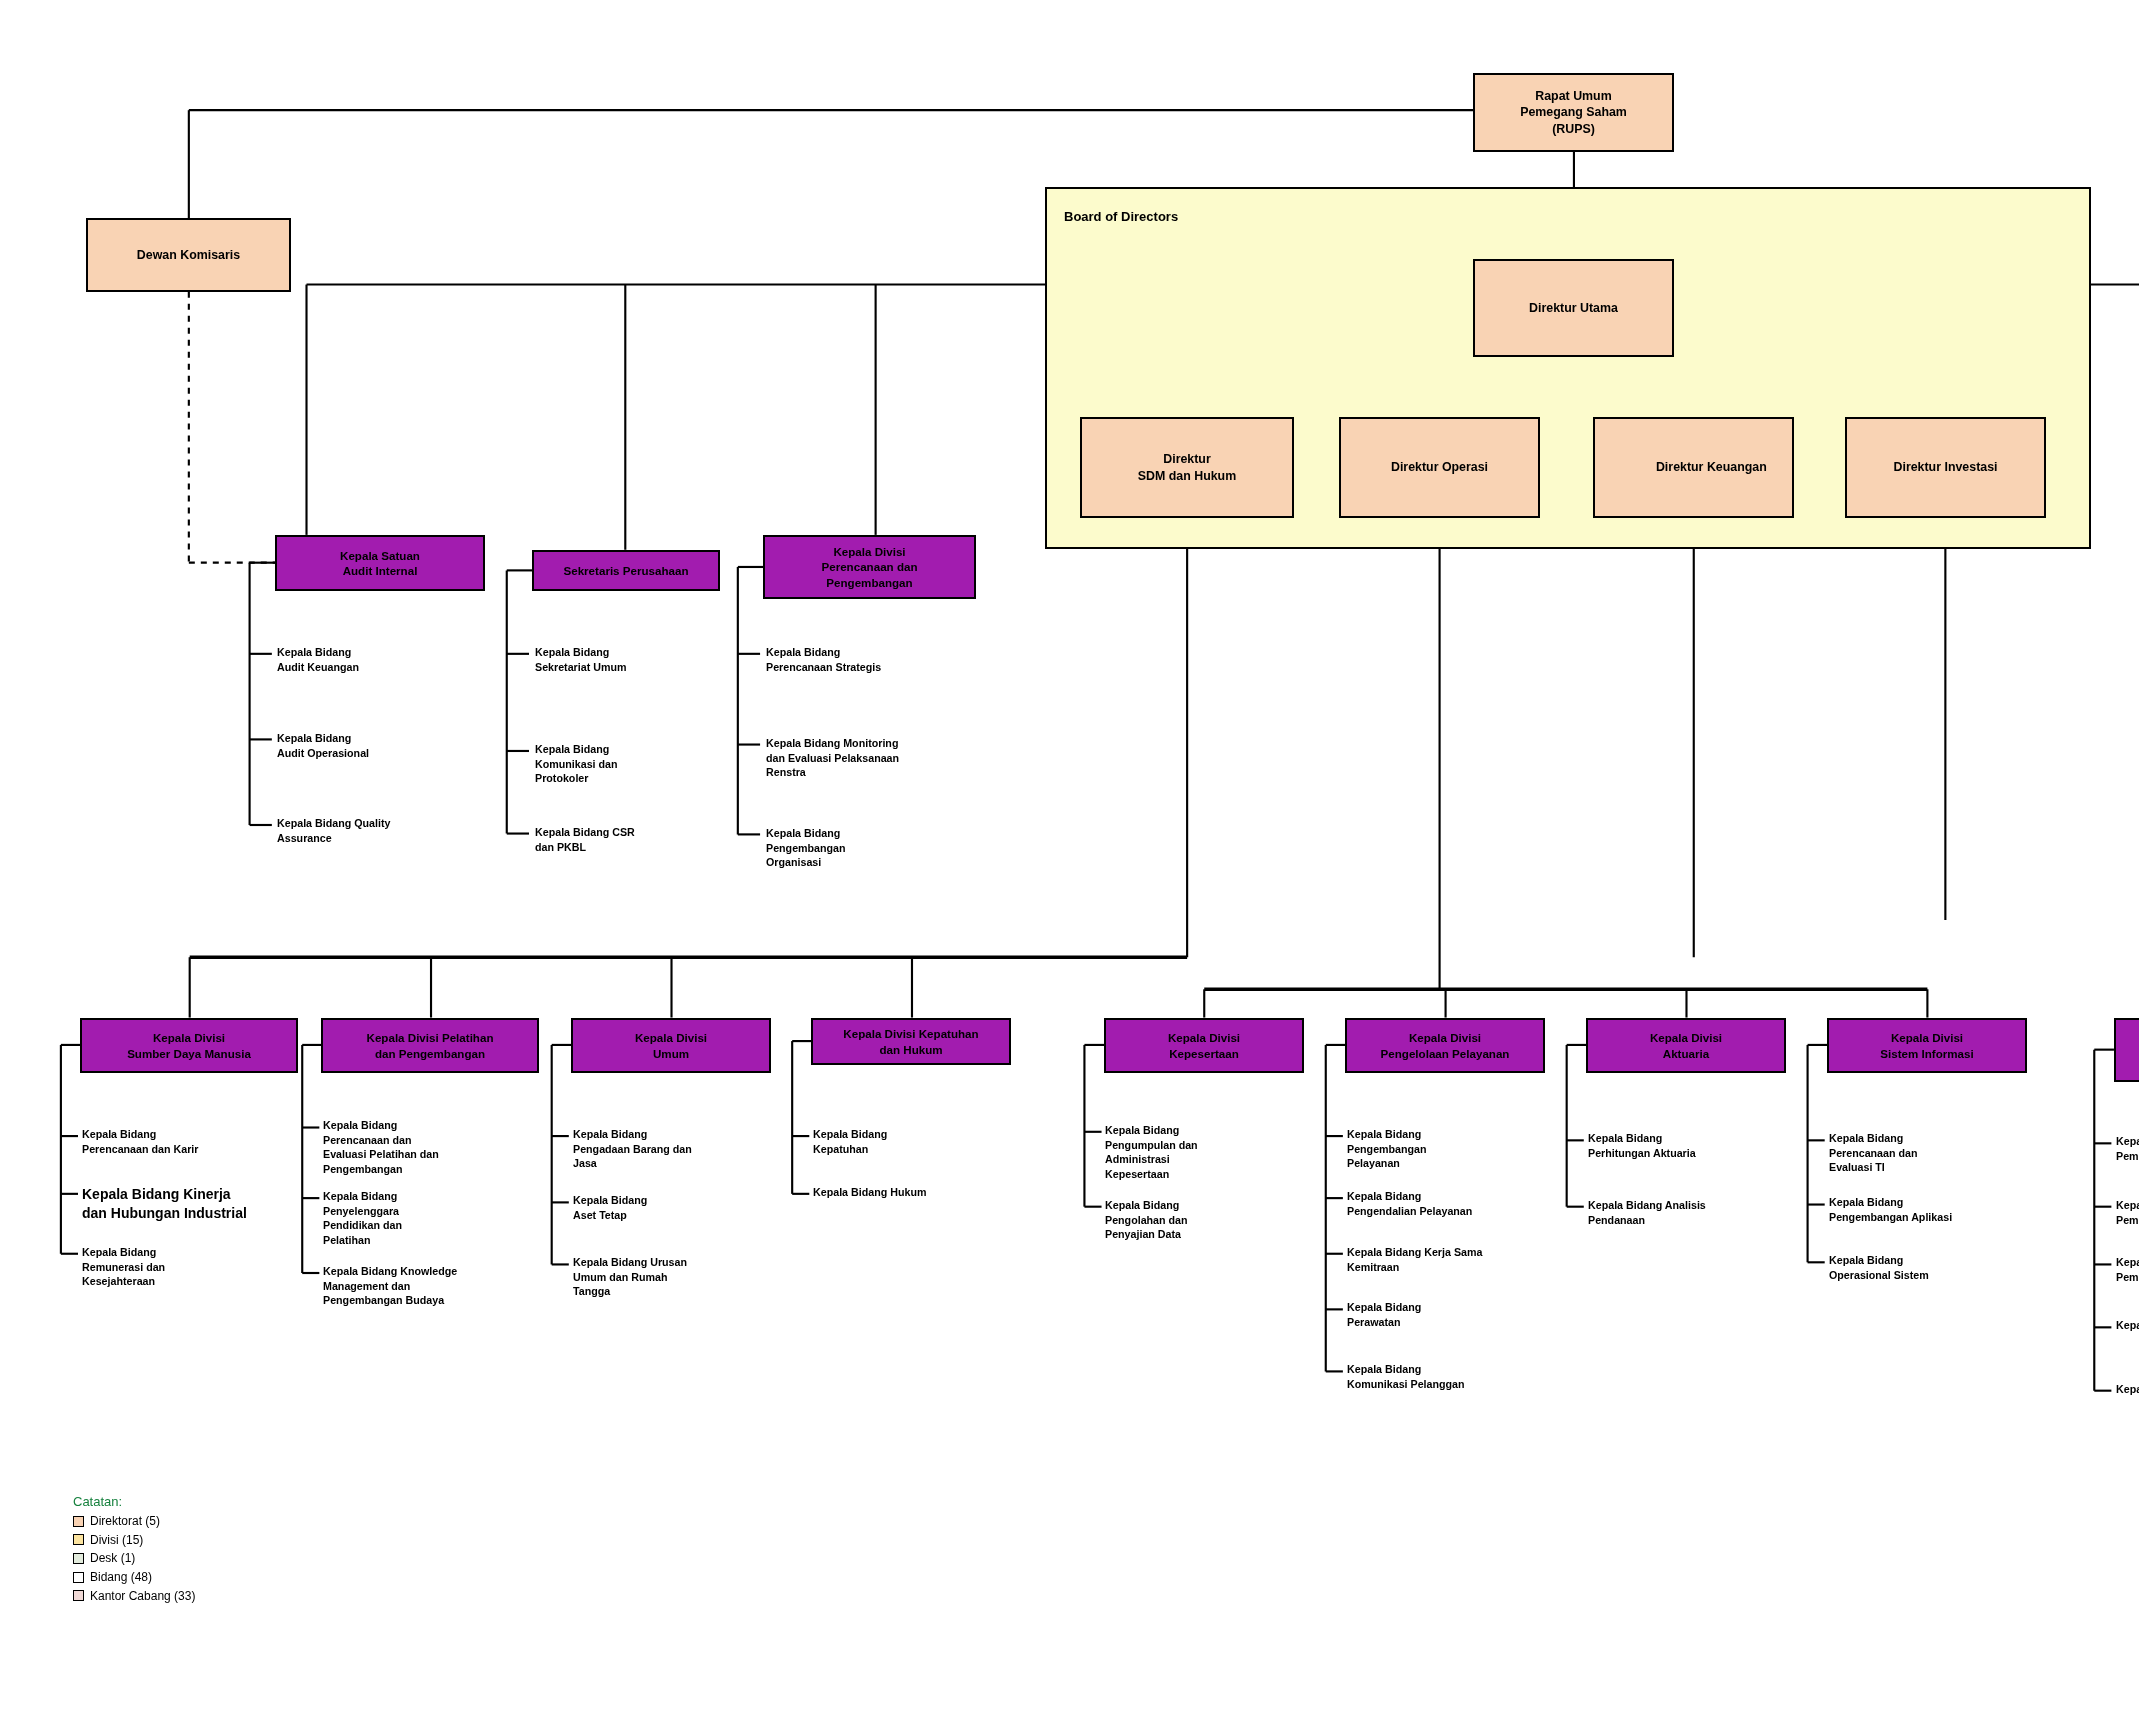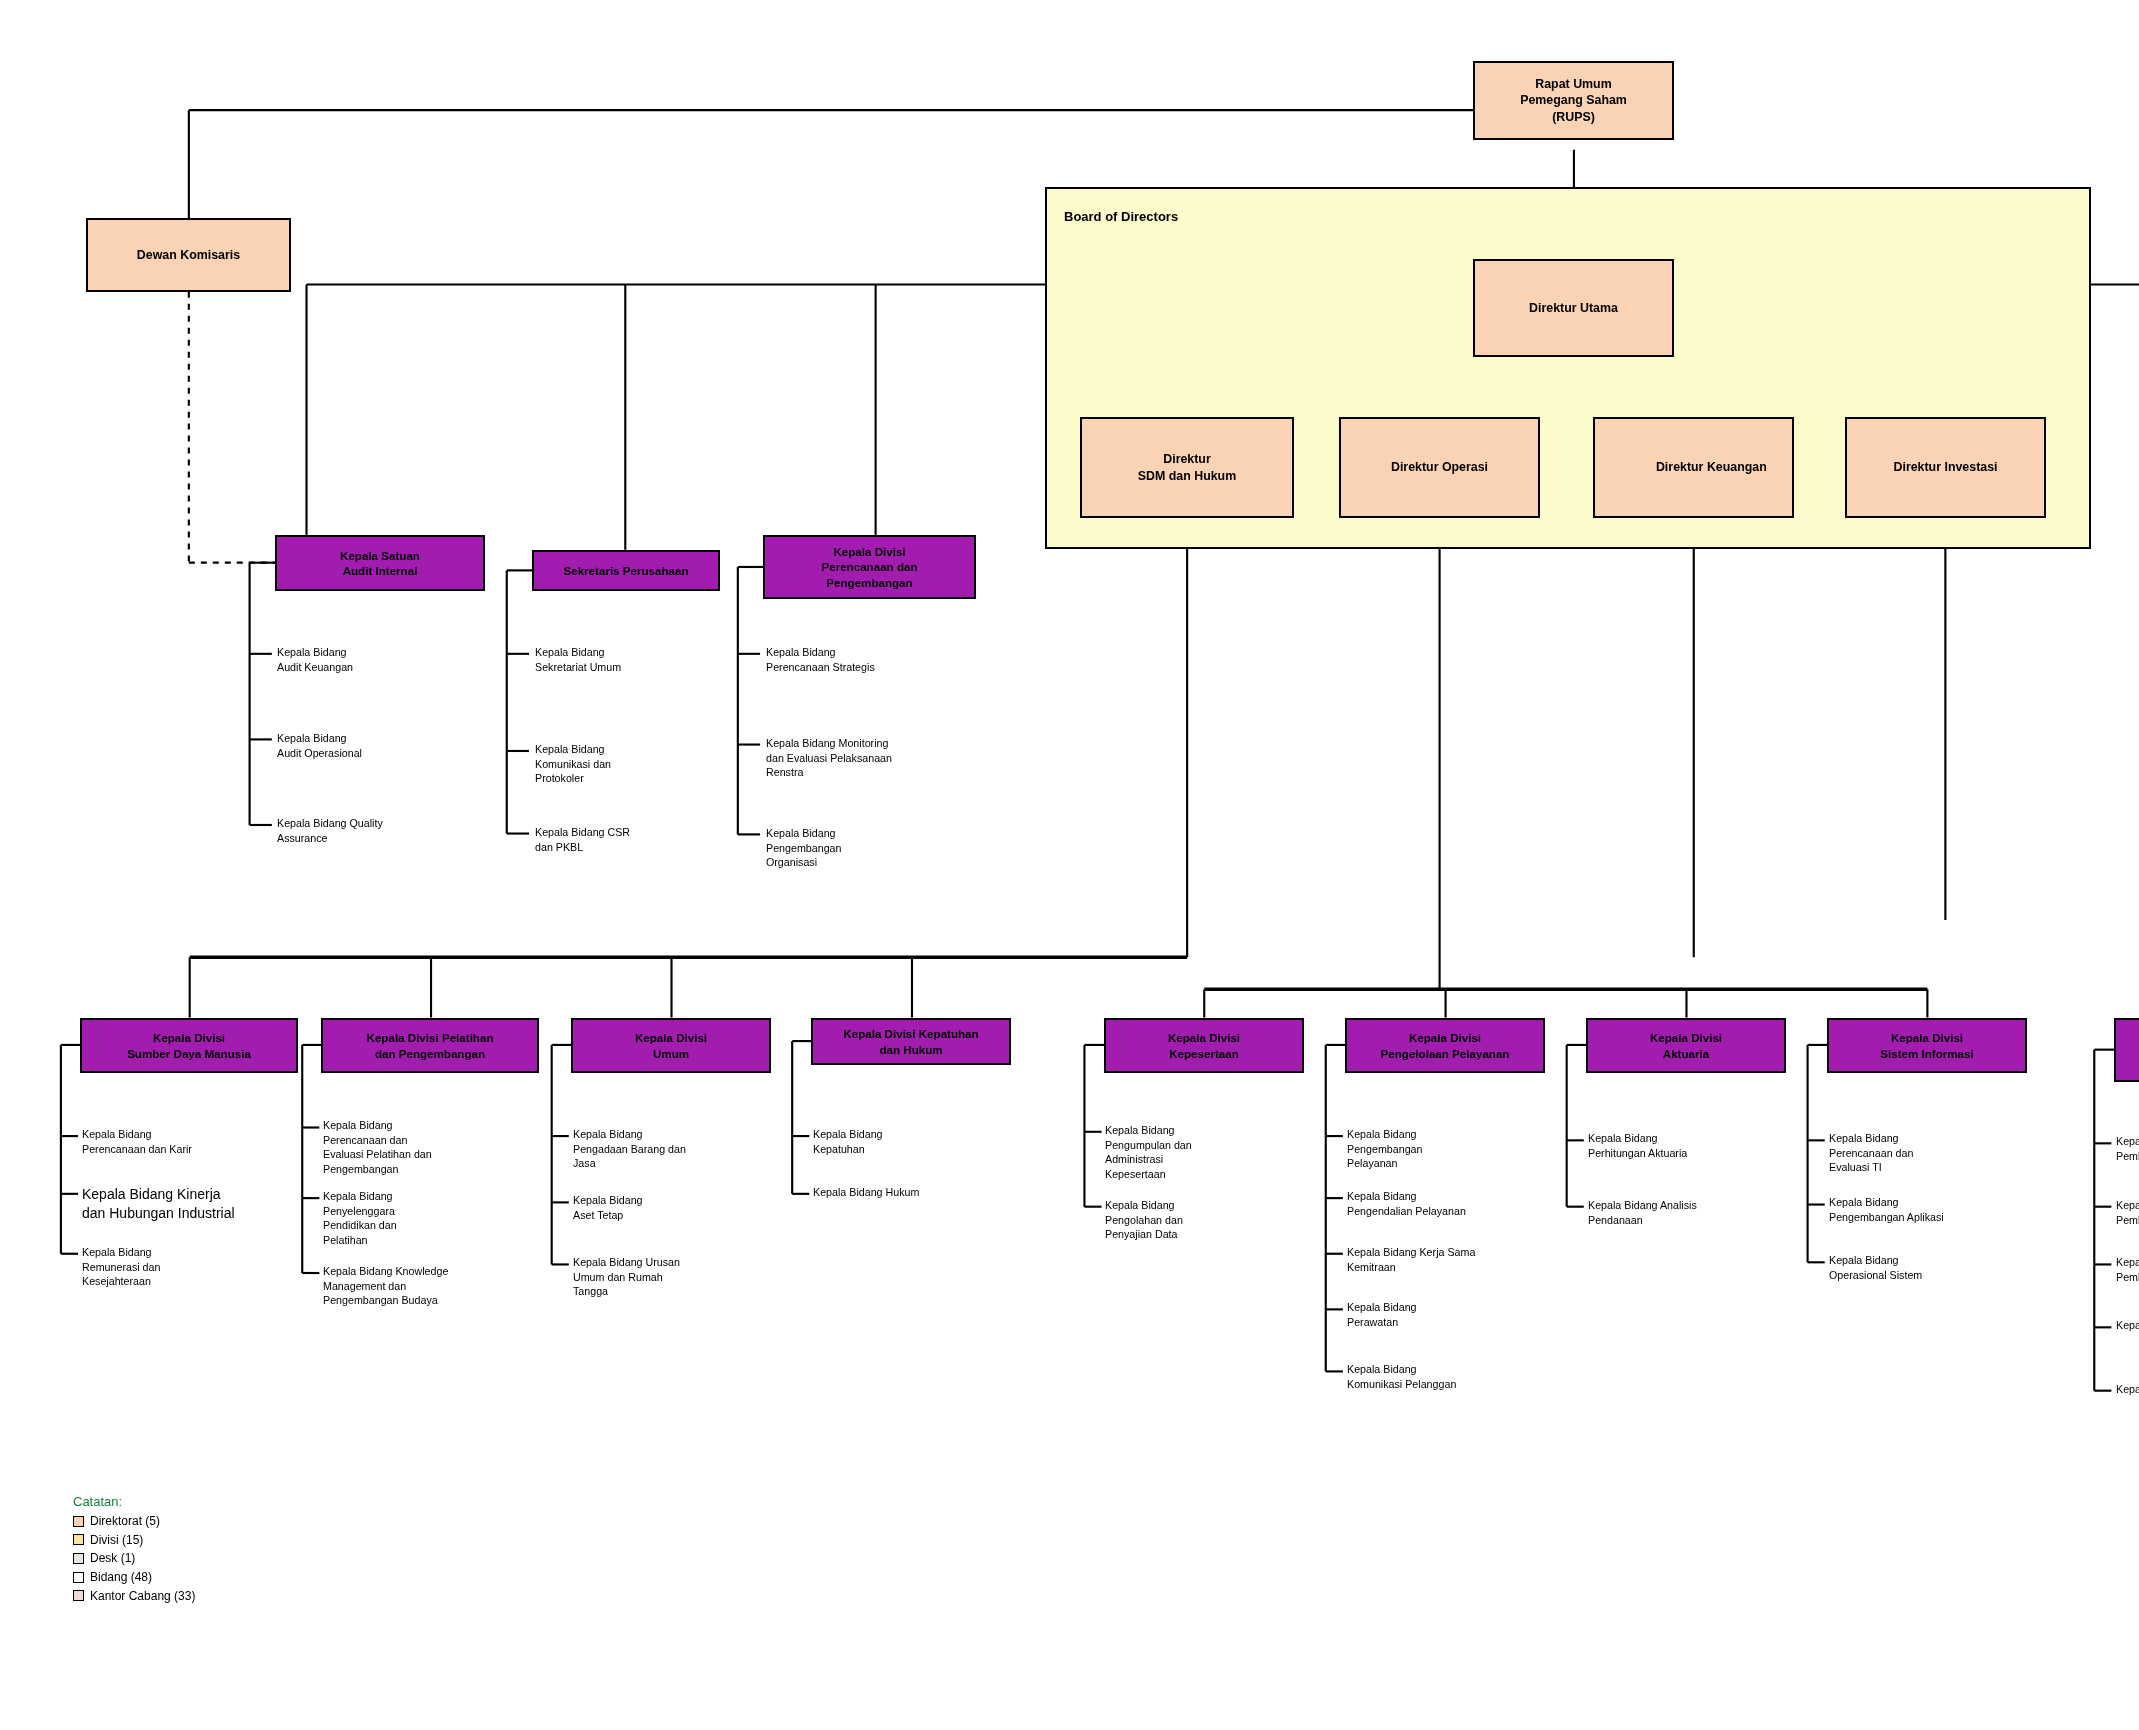--- a/index.html
+++ b/index.html
@@ -6,21 +6,21 @@
   body{font-family:"Liberation Sans", sans-serif;}
   #stage{position:relative;width:3355px;height:1730px;background:#ffffff;overflow:hidden;}
   svg#wires{position:absolute;left:0;top:0;width:3355px;height:1730px;pointer-events:none;}
   .node{position:absolute;box-sizing:border-box;border:2.6px solid #000000;
         display:flex;align-items:center;justify-content:center;text-align:center;
         font-weight:bold;line-height:1.30;padding:1.7px 4.3px;}
   .grp-direktorat{background:#f9d3b4;}
   .grp-divisi{background:#a21caf;}
   .bod-frame{position:absolute;box-sizing:border-box;background:#fcfbcc;border:2.6px solid #000;}
   .bod-title{position:absolute;font-weight:bold;color:#000;}
-  .leaf{position:absolute;font-weight:normal;color:#000;line-height:1.36;box-sizing:border-box;}
+  .leaf{position:absolute;font-weight:bold;color:#000;line-height:1.36;box-sizing:border-box;}
   .legend{position:absolute;}
   .legend-title{font-size:13px;color:#15803d;margin-bottom:5.1px;}
   .legend-row{display:flex;align-items:center;margin-bottom:4.7px;}
   .legend-sw{width:11px;height:11px;border:1.3px solid #000;box-sizing:border-box;margin-right:6px;flex:0 0 auto;}
   .legend-lb{font-size:12px;color:#000;white-space:nowrap;}
 </style>
 </head>
 <body>
 
 <div id="stage">
@@ -152,21 +152,21 @@
       <line x1="7145" y1="2433" x2="7145" y2="3105" stroke="#000000" stroke-width="5"></line>
       <line x1="7145" y1="2433" x2="7191" y2="2433" stroke="#000000" stroke-width="5"></line>
       <line x1="7145" y1="2672" x2="7185" y2="2672" stroke="#000000" stroke-width="5"></line>
       <line x1="7145" y1="2820" x2="7185" y2="2820" stroke="#000000" stroke-width="5"></line>
       <line x1="7145" y1="2960" x2="7185" y2="2960" stroke="#000000" stroke-width="5"></line>
       <line x1="7145" y1="3105" x2="7185" y2="3105" stroke="#000000" stroke-width="5"></line>
     </svg>
   <div id="overlay">
       <div class="bod-frame" style="left: 1045px; top: 187px; width: 1046px; height: 362px; background: rgb(252, 251, 204);"></div>
       <div class="bod-title" style="left: 1064px; top: 209px; font-size: 13px;">Board of Directors</div>
-      <div class="node grp-direktorat" style="left: 1473px; top: 61px; width: 201px; height: 79px; font-size: 12.4px;">
+      <div class="node grp-direktorat" style="left: 1473px; top: 73px; width: 201px; height: 79px; font-size: 12.4px;">
         <span style="white-space: pre-line;">Rapat Umum
 Pemegang Saham
 (RUPS)</span>
       </div>
       <div class="node grp-direktorat" style="left: 86px; top: 218px; width: 205px; height: 74px; font-size: 12.4px;">
         <span style="white-space: pre-line;">Dewan Komisaris</span>
       </div>
       <div class="node grp-direktorat" style="left: 1473px; top: 259px; width: 201px; height: 98px; font-size: 12.4px;">
         <span style="white-space: pre-line;">Direktur Utama</span>
       </div>

